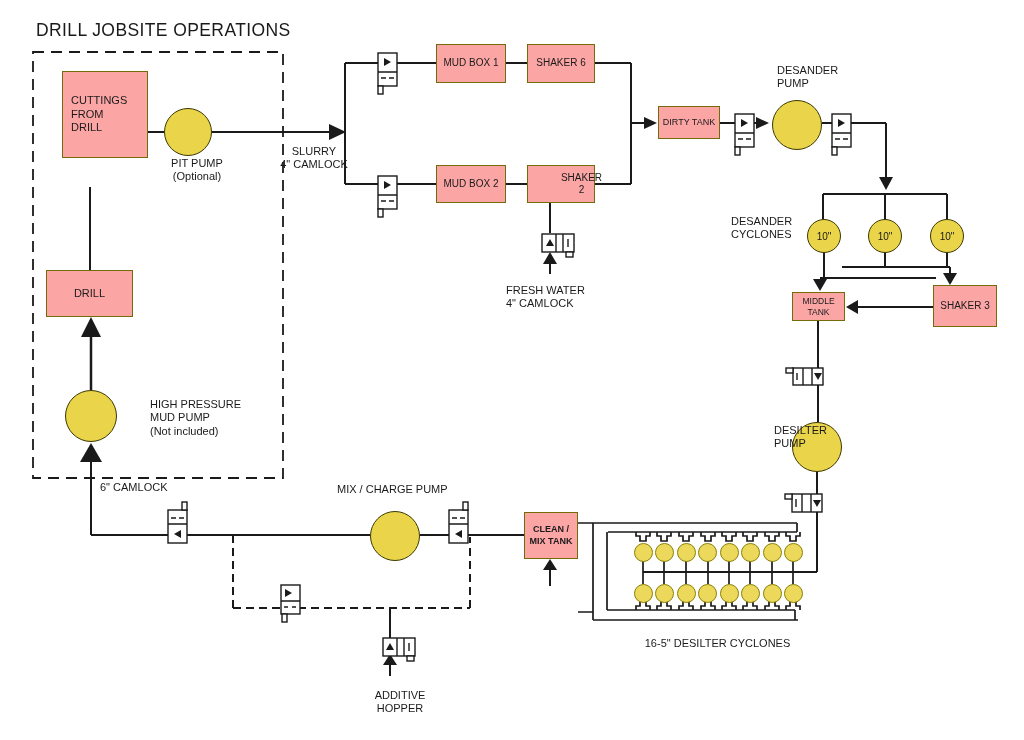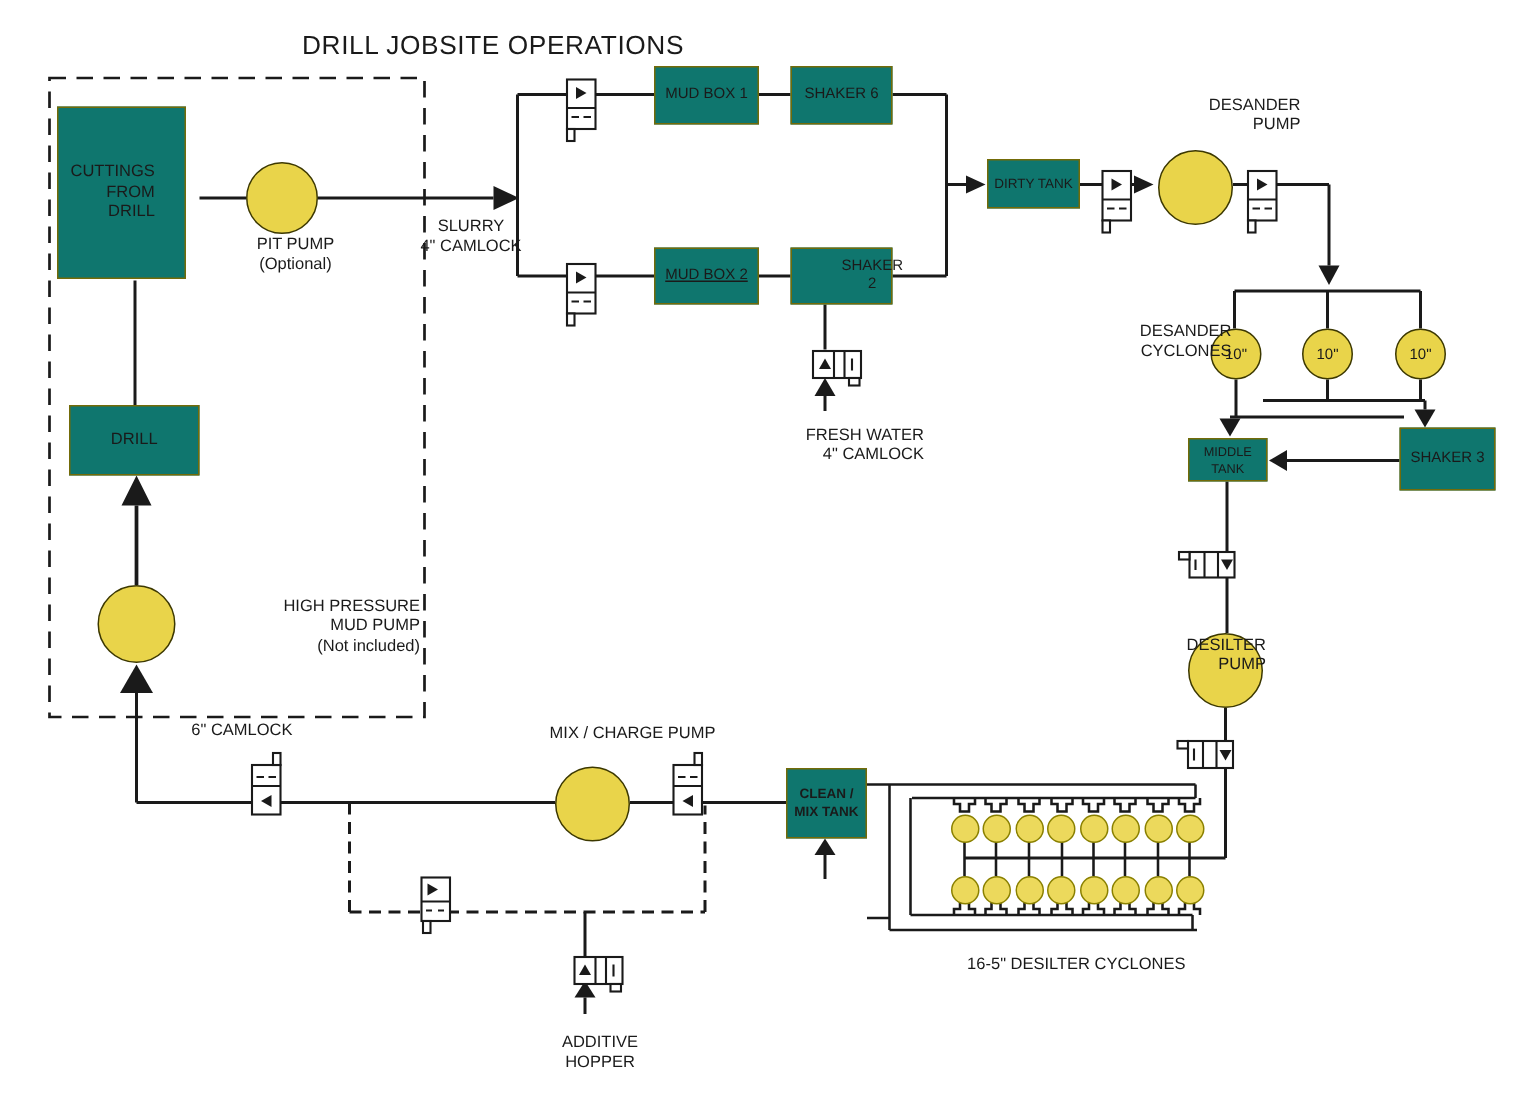--- a/index.html
+++ b/index.html
@@ -1,26 +1,26 @@
 <!DOCTYPE html>
 <html><head>
 <meta charset="utf-8">
 <style>
   html,body{margin:0;padding:0;background:#ffffff;}
   .canvas{position:relative;width:1024px;height:740px;background:#ffffff;overflow:hidden;
           font-family:"Liberation Sans", sans-serif;color:#1a1a1a;}
   .lines{position:absolute;left:0;top:0;}
-  .node{position:absolute;background:#0f766e;border:1.4px solid #736b08;box-sizing:border-box;
+  .node{position:absolute;background:#fca5a5;border:1.4px solid #736b08;box-sizing:border-box;
         display:flex;align-items:center;justify-content:center;text-align:center;
         white-space:pre-line;line-height:1.25;}
   .circle{position:absolute;background:#e9d44a;border:1.6px solid #3c3800;border-radius:50%;
           box-sizing:border-box;display:flex;align-items:center;justify-content:center;}
   .mini{position:absolute;background:#ecd95c;border:1.3px solid #8a8000;border-radius:50%;
         box-sizing:border-box;}
-  .lbl{position:absolute;white-space:pre-line;line-height:1.22;font-size:11px;text-align:right;}
+  .lbl{position:absolute;white-space:pre-line;line-height:1.22;font-size:11px;}
   .title{font-size:17.5px;letter-spacing:.4px;}
   .c{text-align:center;}
 </style>
 </head>
 <body>
 
 <div class="canvas">
 
   <svg class="lines" width="1024" height="740" viewBox="0 0 1024 740">
 
@@ -162,27 +162,27 @@
         <rect x="792" y="494" width="30" height="18"></rect>
           <path d="M802 494 v18 M811 494 v18 M796 499 v8" fill="none"></path>
         <rect x="785" y="494" width="7" height="5"></rect>
           <polygon points="813,500 821,500 817,507" fill="#1a1a1a" stroke="none"></polygon>
       </g>
     </g>
   </svg>
 
   <div class="lbl title" style="left:36px;top:20px;width:420px;">DRILL JOBSITE OPERATIONS</div>
 
-  <div class="node" style="left:38px;top:71px;width:86px;height:115px;font-size:11px;text-align:right;padding-left:8px;justify-content:flex-start;"><span>CUTTINGS
+  <div class="node" style="left:62px;top:71px;width:86px;height:87px;font-size:11px;text-align:left;padding-left:8px;justify-content:flex-start;"><span>CUTTINGS
 FROM
 DRILL</span></div>
   <div class="node" style="left:46px;top:270px;width:87px;height:47px;font-size:11px;"><span>DRILL</span></div>
   <div class="node" style="left:436px;top:44px;width:70px;height:39px;font-size:10px;"><span>MUD BOX 1</span></div>
   <div class="node" style="left:527px;top:44px;width:68px;height:39px;font-size:10px;"><span>SHAKER 6</span></div>
-  <div class="node" style="left:436px;top:165px;width:70px;height:38px;font-size:10px;text-decoration:underline;"><span>MUD BOX 2</span></div>
+  <div class="node" style="left:436px;top:165px;width:70px;height:38px;font-size:10px;"><span>MUD BOX 2</span></div>
   <div class="node" style="left:527px;top:165px;width:68px;height:38px;font-size:10px;padding-left:41px;"><span>SHAKER 2</span></div>
   <div class="node" style="left:658px;top:106px;width:62px;height:33px;font-size:9px;"><span>DIRTY TANK</span></div>
   <div class="node" style="left:792px;top:292px;width:53px;height:29px;font-size:8.5px;"><span>MIDDLE
 TANK</span></div>
   <div class="node" style="left:933px;top:285px;width:64px;height:42px;font-size:10px;"><span>SHAKER 3</span></div>
   <div class="node" style="left:524px;top:512px;width:54px;height:47px;font-size:9px;font-weight:bold;"><span>CLEAN /
 MIX TANK</span></div>
 
   <div class="circle" style="left:164px;top:108px;width:48px;height:48px;"></div>
   <div class="circle" style="left:772px;top:100px;width:50px;height:50px;"></div>
@@ -223,20 +223,20 @@
   <div class="lbl" style="left:506px;top:284px;width:110px;">FRESH WATER
 4" CAMLOCK</div>
   <div class="lbl" style="left:777px;top:64px;width:90px;">DESANDER
 PUMP</div>
   <div class="lbl" style="left:731px;top:215px;width:90px;">DESANDER
 CYCLONES</div>
   <div class="lbl" style="left:150px;top:398px;width:130px;">HIGH PRESSURE
 MUD PUMP
 (Not included)</div>
   <div class="lbl" style="left:100px;top:481px;width:95px;">6" CAMLOCK</div>
-  <div class="lbl" style="left:327px;top:483px;width:150px;">MIX / CHARGE PUMP</div>
+  <div class="lbl" style="left:337px;top:483px;width:150px;">MIX / CHARGE PUMP</div>
   <div class="lbl" style="left:727px;top:424px;width:70px;margin-left:47px;">DESILTER
 PUMP</div>
   <div class="lbl c" style="left:625px;top:637px;width:185px;">16-5" DESILTER CYCLONES</div>
   <div class="lbl c" style="left:355px;top:689px;width:90px;">ADDITIVE
 HOPPER</div>
 
 </div>
 
 </body></html>

